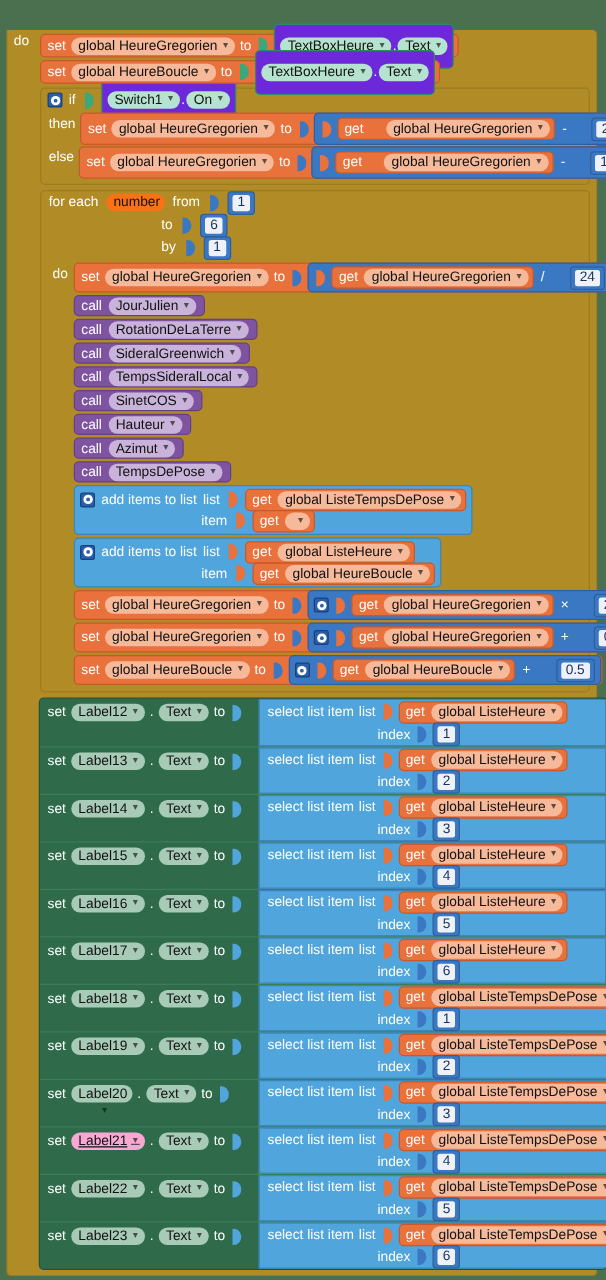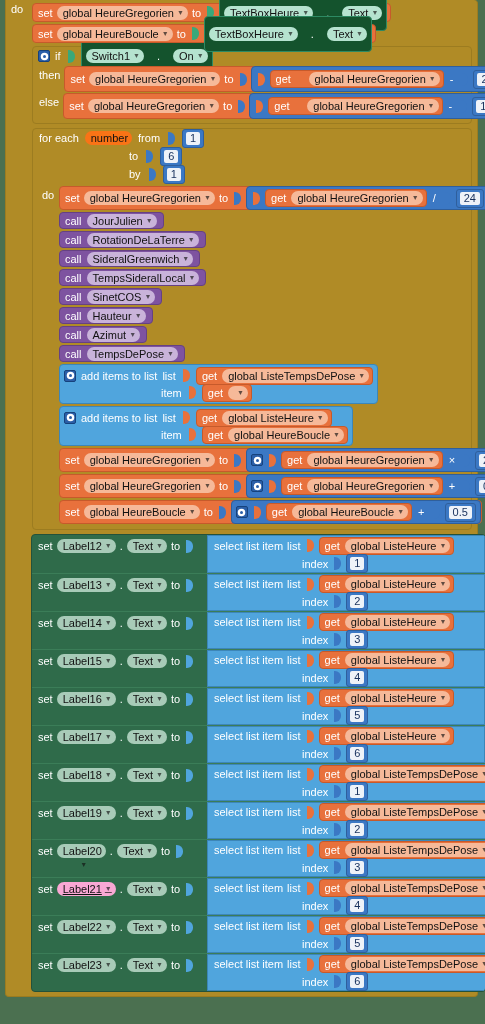--- a/index.html
+++ b/index.html
@@ -95,35 +95,35 @@
 
   .mathpill { display:inline-flex; align-items:center; gap:4px; background:#3b78c4;
               border:1px solid #2f5f9c; border-radius:4px; padding:2px 4px; }
   .mathpill .op { color:#fff; padding:0 2px; }
 
   .numpill { background:#3b78c4; border:1px solid #2f5f9c; border-radius:3px;
              padding:2px 3px; display:inline-flex; }
   .numpill span { background:#eef2f8; border-radius:2px; color:#17305c;
                   padding:0 4px; line-height:13px; font-size:11px; display:inline-block; }
 
-  .compget { display:inline-flex; align-items:center; gap:13px; background:#14532d;
+  .compget { display:inline-flex; align-items:center; gap:1px; background:#6d28d9;
              border:1px solid #2d8a63; border-radius:4px; padding:17px 4px; height:18px; }
   .compget .fld { background:#b5e3cf; }
   .compget .dot { color:#fff; }
 </style>
 </head>
 <body>
 
 <div id="canvas">
 
   <div class="when-wrap">
 
 
     <div class="ctrl-body" style="border-radius:0 4px 4px 4px; padding-bottom:4px;">
-      <div style="display:flex;">
+      <div style="display:flex;margin-top:24px;">
         <div class="do-col">do</div>
 
         <div style="flex:1; padding:3px 4px 0 0;">
 
           
           <div class="blk c-set" style="display:inline-flex; align-items:center; gap:4px; padding:1px 3px 1px 5px; height:19px; border-radius:4px;">
             <span class="lbl">set</span>
             <span class="fld">
               <span>global HeureGregorien</span>
                 <span class="caret">▼</span>

